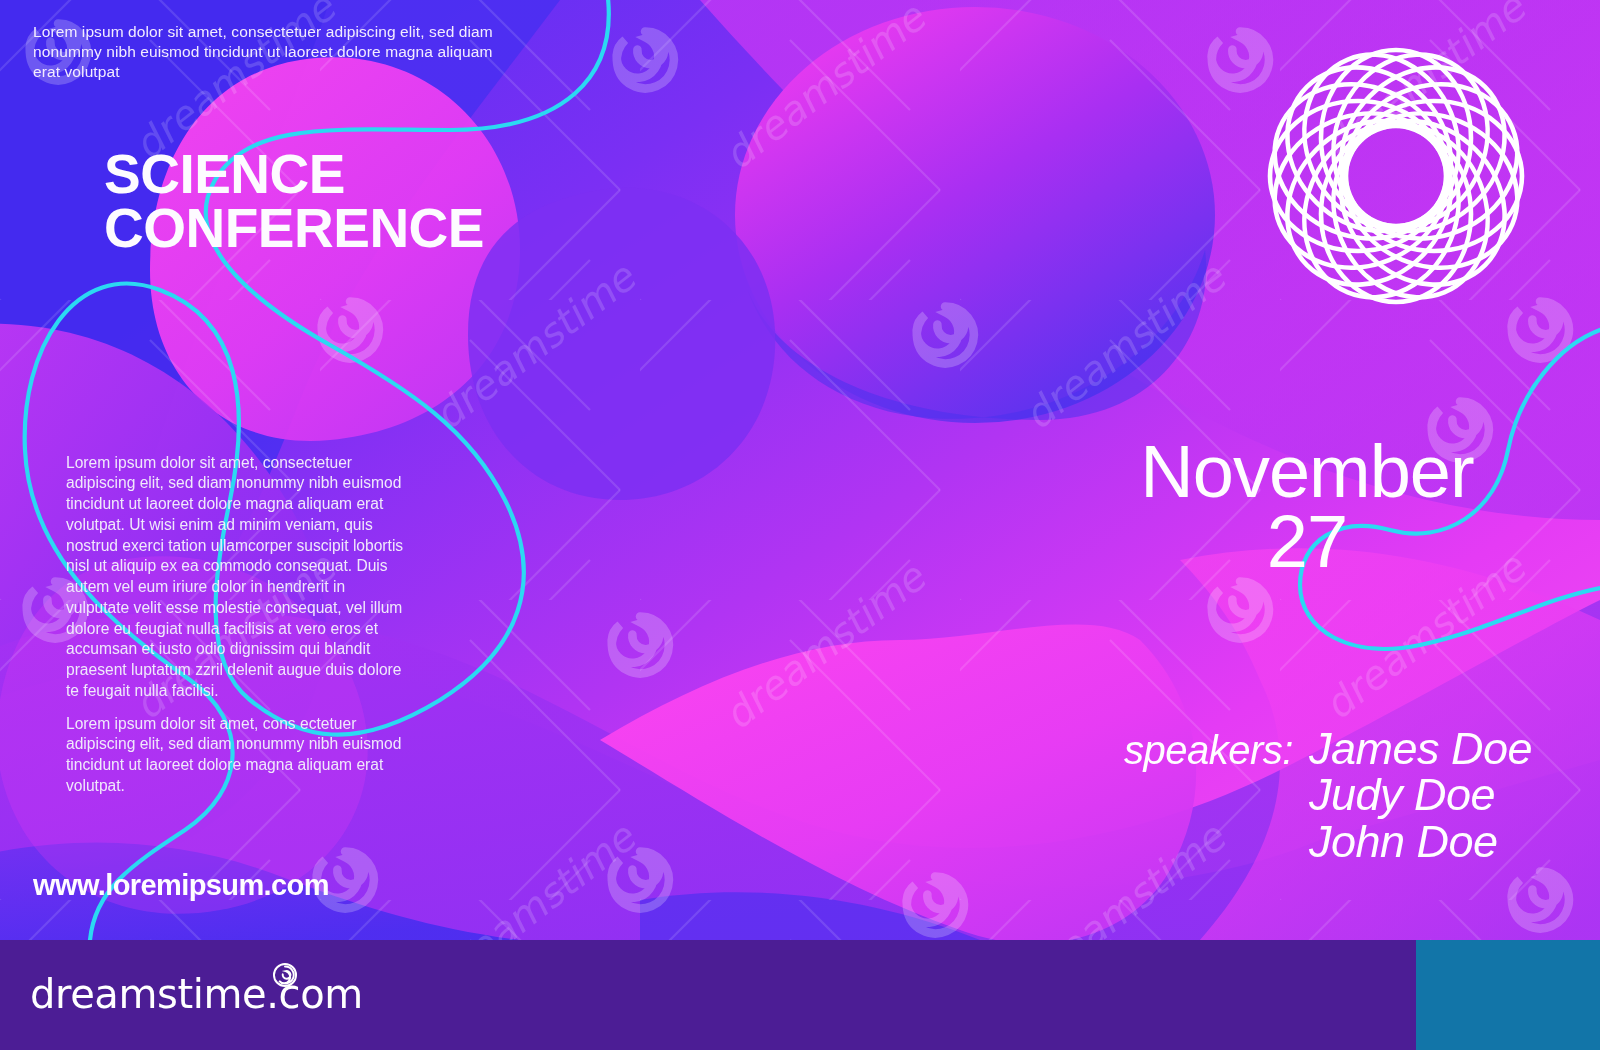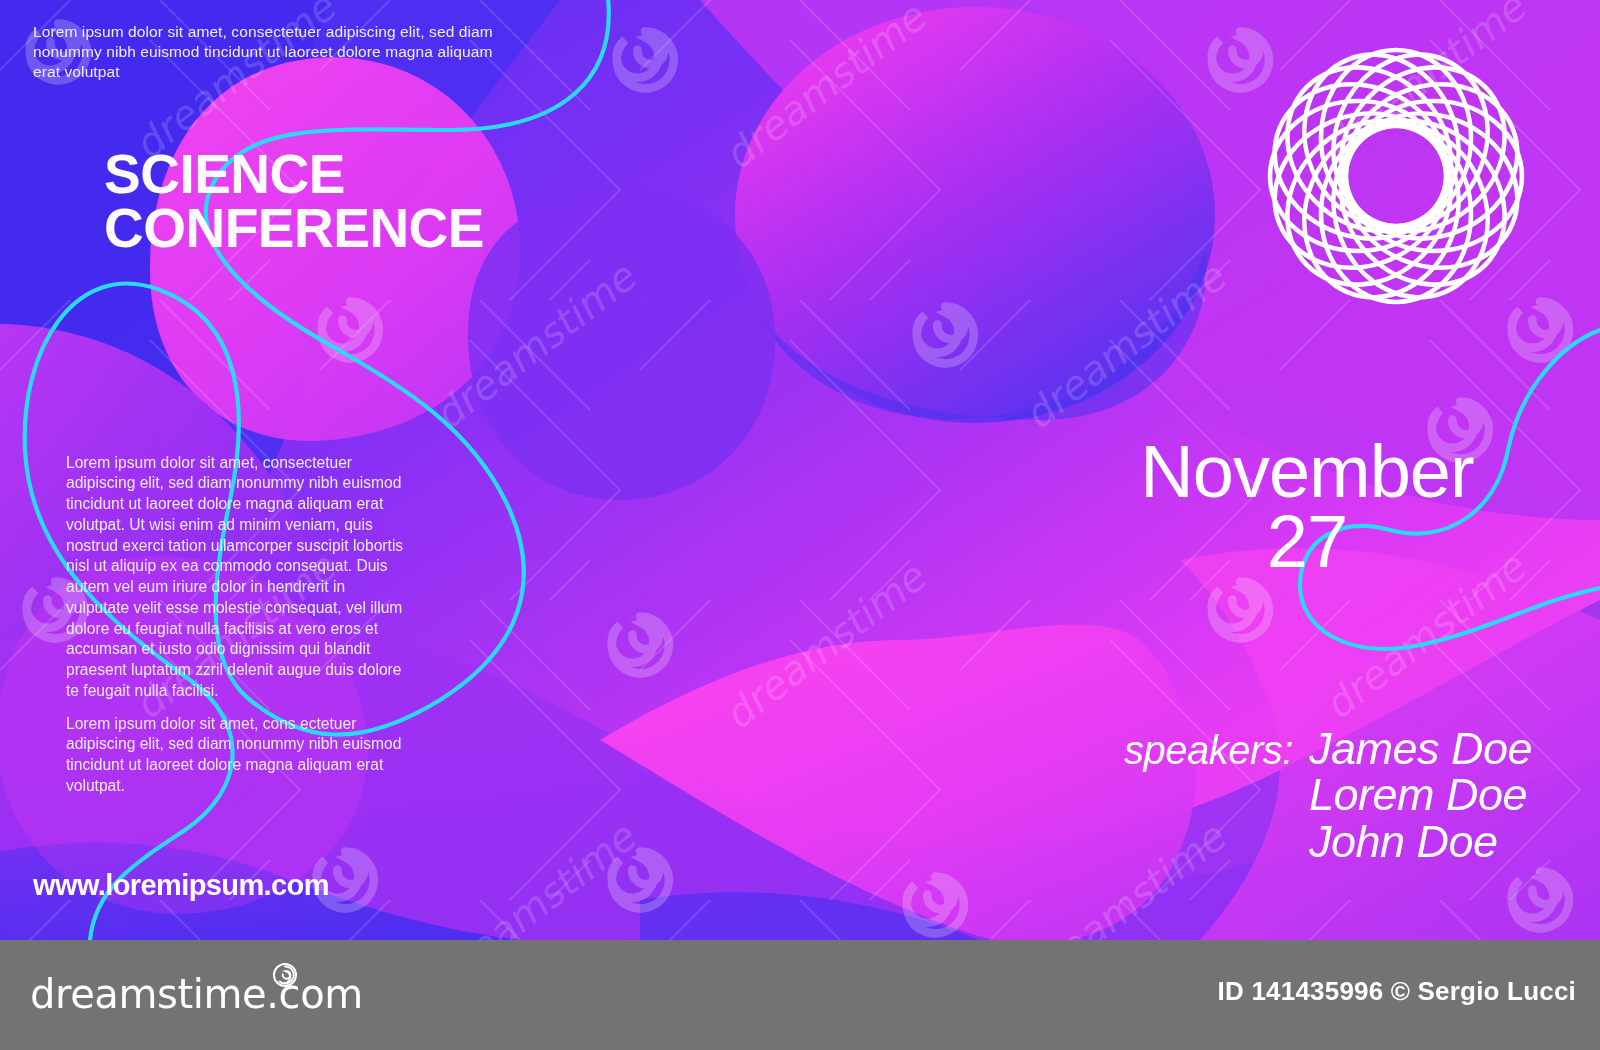--- a/index.html
+++ b/index.html
@@ -71,22 +71,22 @@
   .speakers .slabel{
     font-size:40px;font-style:italic;letter-spacing:-0.5px;
   }
   .speakers .snames{
     font-size:45px;font-style:italic;line-height:1.03;text-align:left;
     letter-spacing:-0.5px;white-space:pre-line;
   }
 
   
   #footer{
-    position:absolute;left:0;top:940px;width:1600px;height:110px;
-    background:#737373;
+    position:absolute;left:0;top:940px;width:1416px;height:110px;
+    background:#4c1d95;
   }
   .ds-logo{
     position:absolute;left:30px;top:31px;
     color:#ffffff;font-size:40px;letter-spacing:-0.4px;
     font-family:"DejaVu Sans",sans-serif;
   }
   .ds-reg{
     position:absolute;left:272px;top:22px;
     width:26px;height:26px;color:#fff;
   }
@@ -314,30 +314,29 @@
 
       <div class="weburl">www.loremipsum.com</div>
 
       <div class="datebox">November
 27</div>
 
       <div class="speakers">
         <div class="srow">
           <span class="slabel">speakers:</span>
           <span class="snames">James Doe
-Lorem Doe
+Judy Doe
 John Doe</span>
         </div>
       </div>
 
     </div>
   </div>
 
   <div id="footer">
     <div class="ds-logo">dreamstime.com</div>
     <svg class="ds-reg" viewBox="0 0 40 40">
       <circle cx="20" cy="20" r="17" fill="none" stroke="#fff" stroke-width="3"></circle>
       <path d="M20 7 a13 13 0 1 1 -9 22 a9.5 9.5 0 1 0 10 -15 a6 6 0 1 1 -4.5 5" fill="none" stroke="#fff" stroke-width="3" stroke-linecap="round"></path>
     </svg>
-    <div class="credit">ID 141435996 © Sergio Lucci</div>
   </div>
 
 </div>
 
 </body></html>

